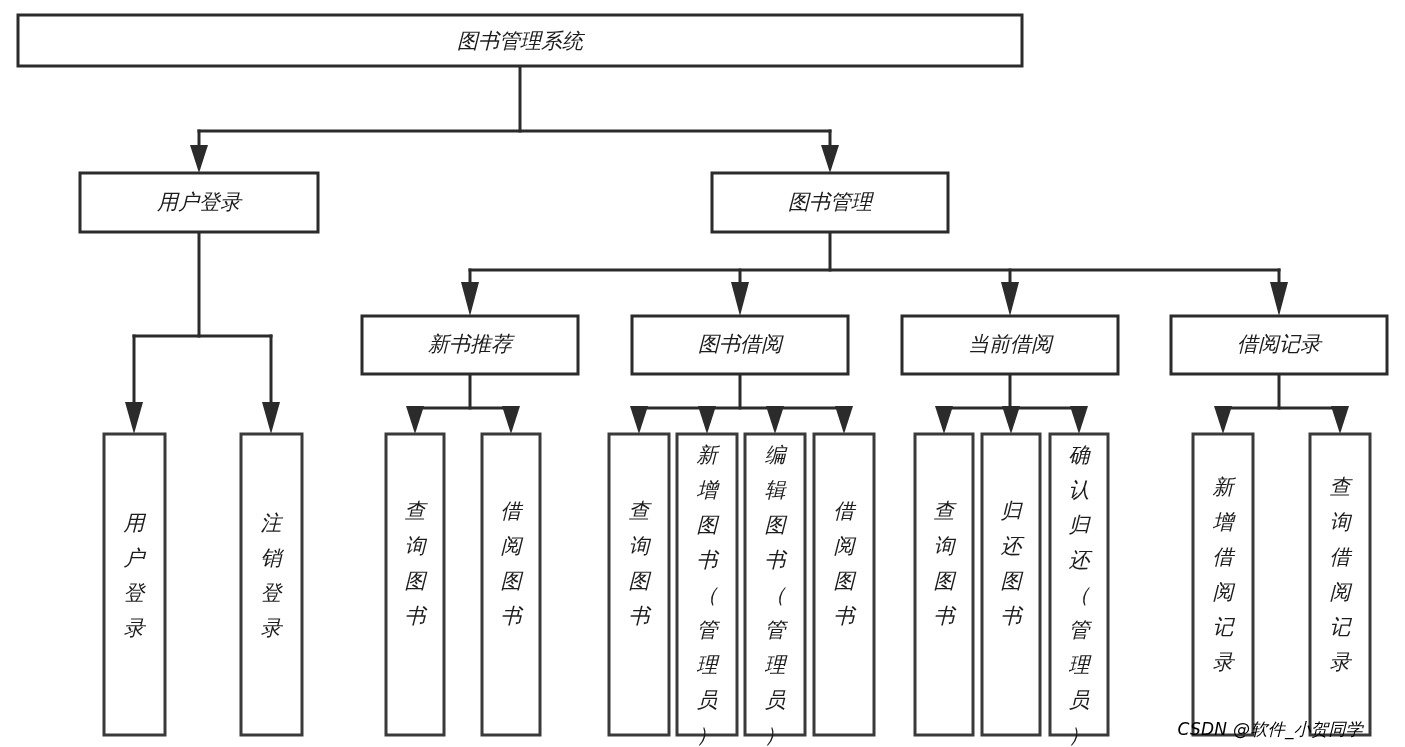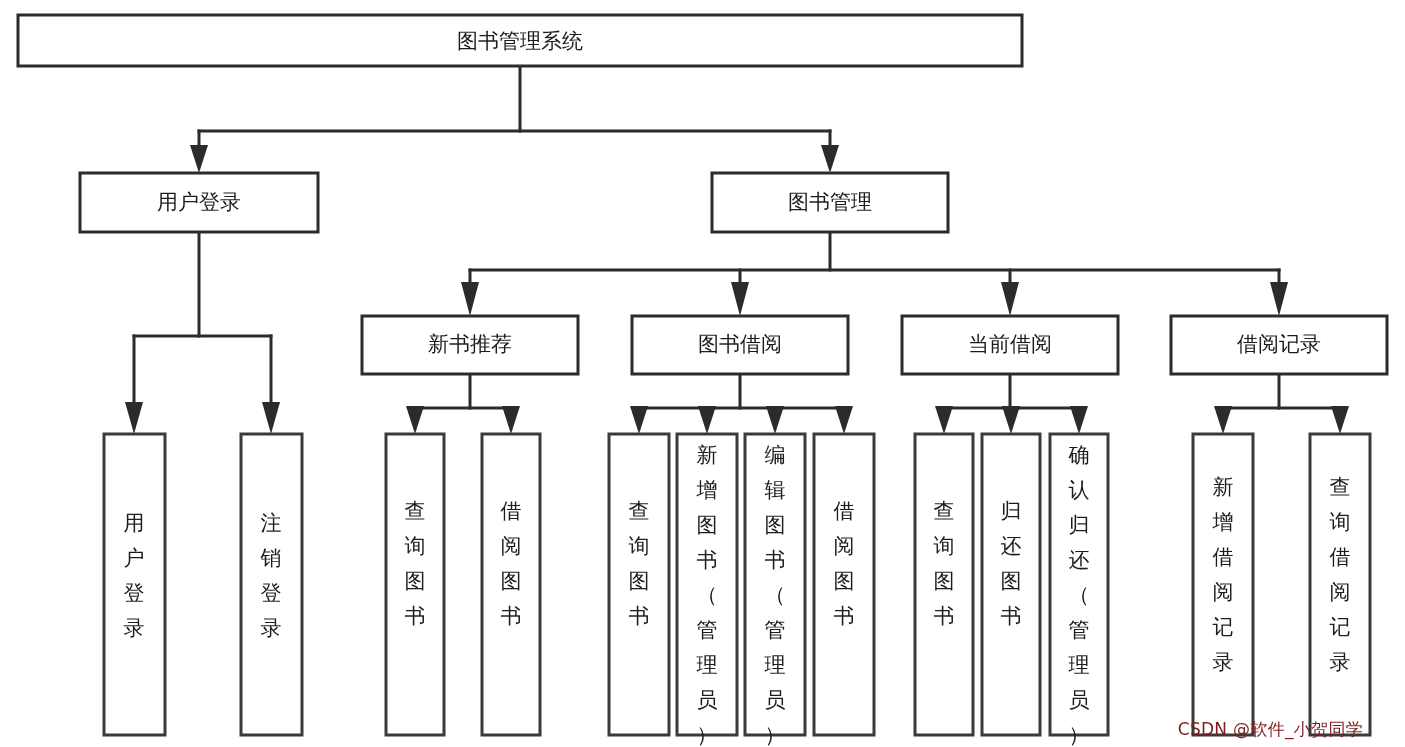--- a/index.html
+++ b/index.html
@@ -11,20 +11,21 @@
     width: 1405px;
     height: 747px;
     font-family: "DejaVu Sans", "Liberation Sans", sans-serif;
     overflow: hidden;
   }
   #diagram-root {
     position: relative;
     width: 1377px;
     height: 747px;
     background: #ffffff;
+    font-style: italic;
   }
   svg.diagram {
     display: block;
     width: 1405px;
     height: 747px;
   }
   .node-box {
     fill: #ffffff;
     stroke: #2b2b2b;
     stroke-width: 3;
@@ -56,21 +57,21 @@
     font-size: 21px;
     fill: #1c1c1c;
     text-anchor: middle;
   }
   .watermark {
     position: absolute;
     right: 14px;
     bottom: 6px;
     font-family: "DejaVu Sans", "Liberation Sans", sans-serif;
     font-size: 17px;
-    color: #7f1d1d;
+    color: #000000;
     letter-spacing: 0.3px;
     white-space: nowrap;
     pointer-events: none;
   }
 </style>
 </head>
 <body>
 
 <div id="diagram-root">
 

